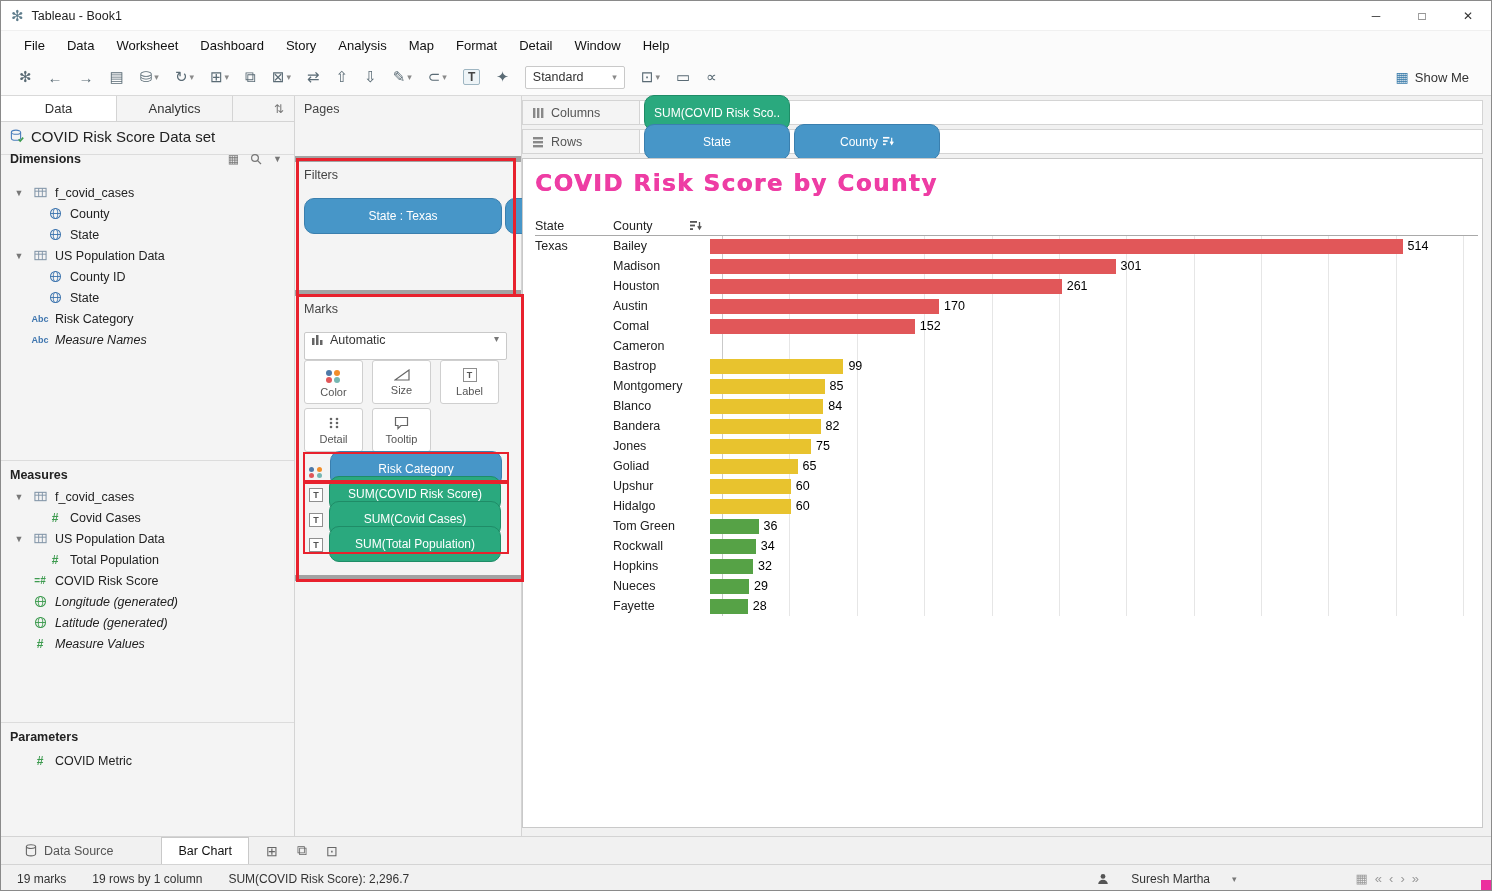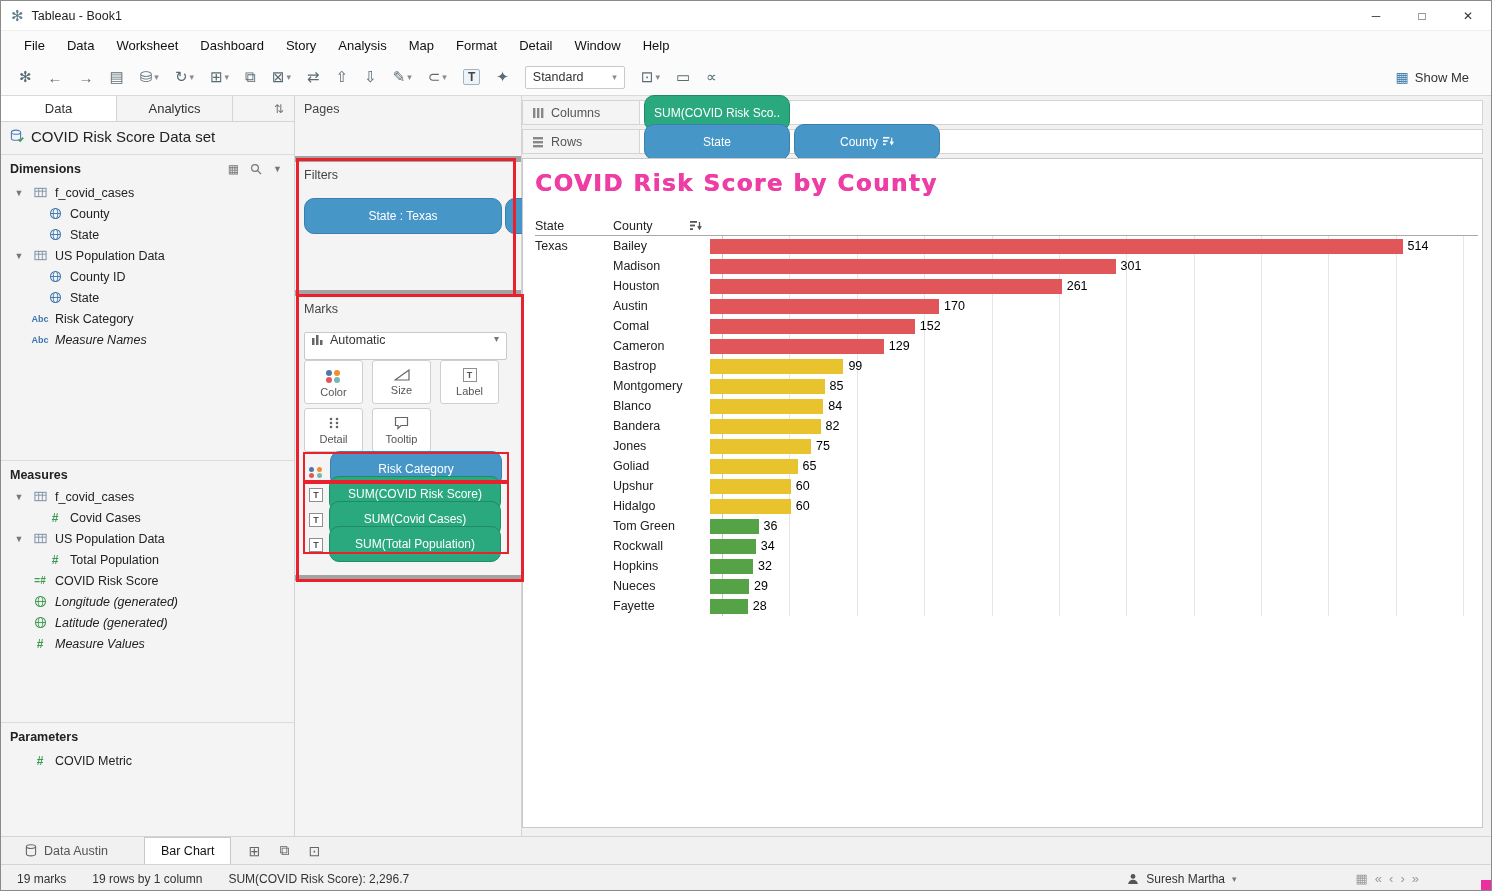--- a/index.html
+++ b/index.html
@@ -83,21 +83,21 @@
   .crow{display:flex;align-items:center;height:20px;font-size:12.5px;color:#222}
   .cell-state{width:78px;flex:none}
   .cell-county{width:97px;flex:none;white-space:nowrap}
   .cell-plot{width:768px;flex:none;display:flex;align-items:center}
   .bar{height:15px;flex:none}
   .val{margin-left:5px;font-size:12.5px;color:#000}
 
   
   .sheettabs{position:absolute;left:0;right:0;top:835px;height:28px;background:#f1f1f1;border-top:1px solid #d4d4d4;display:flex;align-items:stretch;padding-left:14px}
   .dsrc{display:flex;align-items:center;gap:7px;color:#555;font-size:12.5px;padding:0 10px}
-  .sheet-tab{display:flex;align-items:center;background:#fff;border:1px solid #c9c9c9;border-bottom:none;padding:9px 16px;margin-left:26px;font-size:12.5px;color:#111}
+  .sheet-tab{display:flex;align-items:center;background:#fff;border:1px solid #c9c9c9;border-bottom:none;padding:9px 16px;margin-left:38px;font-size:12.5px;color:#111}
   .newtabs{display:flex;align-items:center;gap:4px;margin-left:10px}
   .newtab{width:26px;height:22px;display:flex;align-items:center;justify-content:center;color:#666;font-size:14px;border-radius:2px}
   .statusbar{position:absolute;left:0;right:0;top:863px;height:28px;background:#f1f1f1;border-top:1px solid #d4d4d4;display:flex;align-items:center;padding:0 16px;font-size:12px;color:#333;gap:26px}
   .status-right{margin-left:auto;display:flex;align-items:center;gap:9px;padding-right:56px}
   .navicons{display:flex;align-items:center;gap:7px;color:#9a9a9a;font-size:13px;margin-left:110px}
   .corner-sq{position:absolute;right:0;bottom:0;width:10px;height:10px;background:#ec2f9e;z-index:60}
   svg{display:block}
 </style>
 </head>
 <body>
@@ -219,21 +219,21 @@
         <span>
           <svg width="14" height="14" viewBox="0 0 14 14">
               <ellipse cx="6" cy="3.2" rx="4.6" ry="2.1" fill="none" stroke="#4a7ebb" stroke-width="1.1"></ellipse>
               <path d="M1.4 3.2 v6 c0 1.2 2.1 2.1 4.6 2.1 s4.6 -0.9 4.6 -2.1 v-6" fill="none" stroke="#4a7ebb" stroke-width="1.1"></path>
               <path d="M8.6 10.4 l1.6 1.6 l3 -3.4" fill="none" stroke="#3d9b4f" stroke-width="1.6"></path>
             </svg>
         </span>
         <span>COVID Risk Score Data set</span>
       </div>
       <div class="sec-divider" style="top:58px"></div>
-      <div class="sec-head" style="top:62px">
+      <div class="sec-head" style="top:52px">
         <span>Dimensions</span>
         <span class="hicons">
           <span>▦</span>
           <span>
               <svg width="12" height="12" viewBox="0 0 12 12">
                 <circle cx="5" cy="5" r="3.4" fill="none" stroke="#777" stroke-width="1.2"></circle>
                 <line x1="7.6" y1="7.6" x2="11" y2="11" stroke="#777" stroke-width="1.2"></line>
               </svg>
             </span>
           <span style="font-size:9px">▼</span>
@@ -625,24 +625,20 @@
               <div class="cell-state"></div>
               <div class="cell-county">Comal</div>
               <div class="cell-plot">
                 <div class="bar" style="width: 204.8px; background: rgb(225, 87, 89);"></div>
                 <span class="val">152</span>
               </div>
             </div>
             <div class="crow">
               <div class="cell-state"></div>
               <div class="cell-county">Cameron</div>
-              <div class="cell-plot">
-                <div class="bar" style="width: 173.8px; background: rgb(225, 87, 89);"></div>
-                <span class="val">129</span>
-              </div>
             </div>
             <div class="crow">
               <div class="cell-state"></div>
               <div class="cell-county">Bastrop</div>
               <div class="cell-plot">
                 <div class="bar" style="width: 133.4px; background: rgb(232, 195, 46);"></div>
                 <span class="val">99</span>
               </div>
             </div>
             <div class="crow">
@@ -750,36 +746,36 @@
   <div class="anno" style="left:295px;top:293px;width:228px;height:288px"></div>
 
   <div class="sheettabs">
     <div class="dsrc">
       <span>
           <svg width="12" height="13" viewBox="0 0 12 13">
             <ellipse cx="6" cy="2.6" rx="4.6" ry="1.9" fill="none" stroke="#666" stroke-width="1.1"></ellipse>
             <path d="M1.4 2.6 v7.4 c0 1.1 2.1 1.9 4.6 1.9 s4.6 -0.8 4.6 -1.9 v-7.4" fill="none" stroke="#666" stroke-width="1.1"></path>
           </svg>
         </span>
-      <span>Data Austin</span>
+      <span>Data Source</span>
     </div>
     <div class="sheet-tab">Bar Chart</div>
     <div class="newtabs">
         <span class="newtab">⊞</span>
         <span class="newtab">⧉</span>
         <span class="newtab">⊡</span>
       </div>
   </div>
 
   <div class="statusbar">
     <span>19 marks</span>
     <span>19 rows by 1 column</span>
     <span>SUM(COVID Risk Score): 2,296.7</span>
     <span class="status-right">
-      <span style="display:flex;align-items:center;gap:7px">
+      <span style="display:flex;align-items:center;gap:22px">
         <span>
             <svg width="12" height="12" viewBox="0 0 12 12">
               <circle cx="6" cy="3.4" r="2.4" fill="#555"></circle>
               <path d="M1.2 11 a4.8 4.3 0 0 1 9.6 0 z" fill="#555"></path>
             </svg>
           </span>
         <span>Suresh Martha</span>
         <span style="font-size:9px;color:#777">▾</span>
       </span>
       <span class="navicons">

